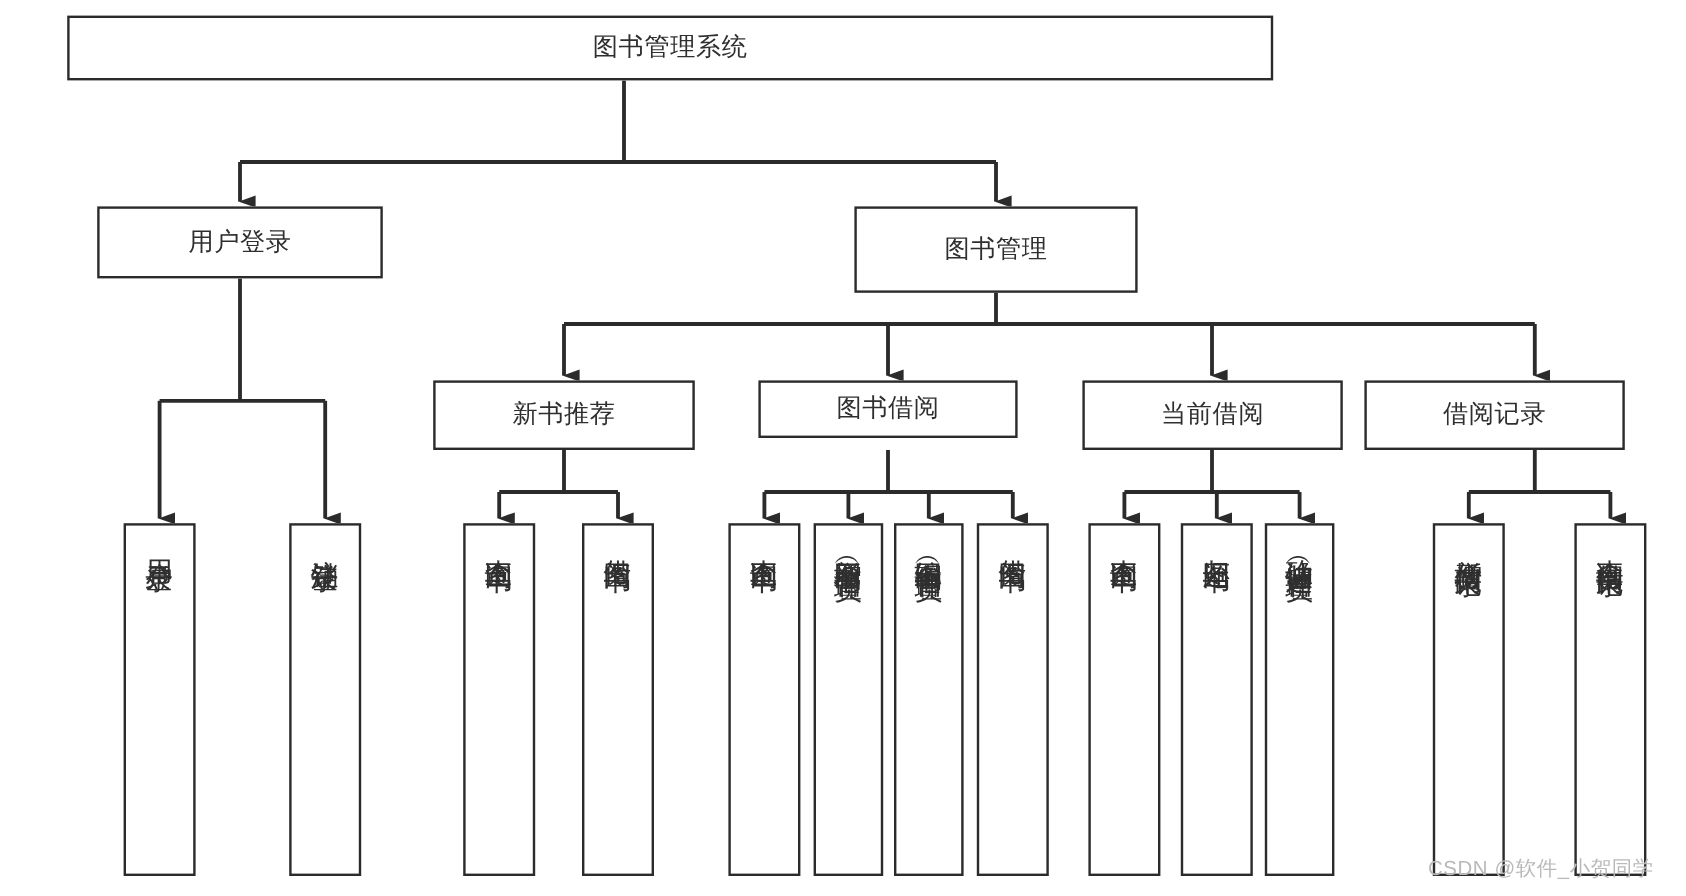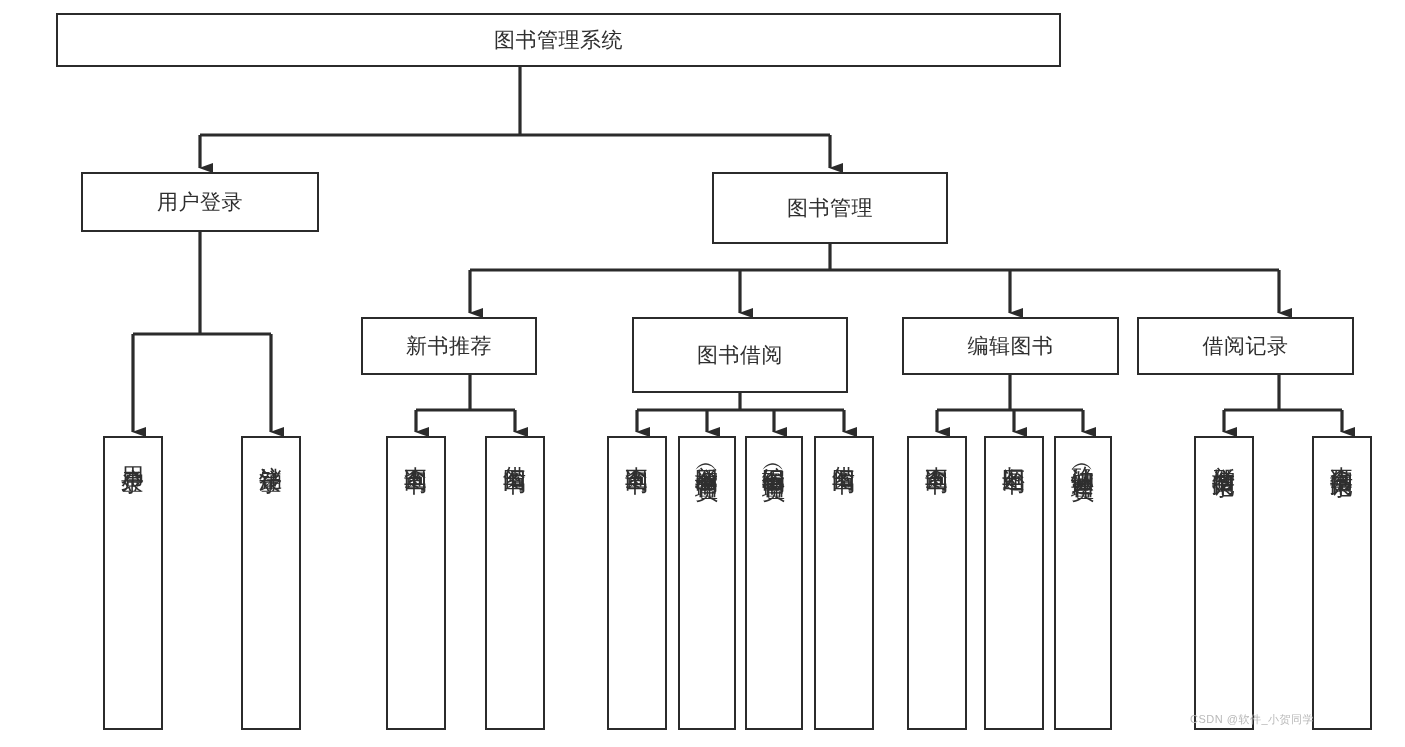--- a/index.html
+++ b/index.html
@@ -48,21 +48,21 @@
     writing-mode: vertical-rl;
     text-orientation: upright;
     font-size: 23px;
     line-height: 1.22;
     letter-spacing: 2px;
     white-space: nowrap;
   }
   .watermark {
     position: absolute;
     color: #b9b9b9;
-    font-size: 11px;
+    font-size: 17px;
     letter-spacing: 0.5px;
     white-space: nowrap;
     pointer-events: none;
   }
 </style>
 </head>
 <body>
 
 <div id="diagram-root">
 
@@ -121,28 +121,28 @@
     <span class="node-label">图书管理系统</span>
   </div>
 
   <div class="node horiz" style="left:81px; top:172px; width:238px; height:60px;">
     <span class="node-label">用户登录</span>
   </div>
   <div class="node horiz" style="left:712px; top:172px; width:236px; height:72px;">
     <span class="node-label">图书管理</span>
   </div>
 
-  <div class="node horiz" style="left:361px; top:317px; width:176px; height:58px;">
+  <div class="node horiz" style="left:361px; top:317px; width:218px; height:58px;">
     <span class="node-label">新书推荐</span>
   </div>
-  <div class="node horiz" style="left:632px; top:317px; width:216px; height:76px;">
+  <div class="node horiz" style="left:632px; top:317px; width:216px; height:48px;">
     <span class="node-label">图书借阅</span>
   </div>
   <div class="node horiz" style="left:902px; top:317px; width:217px; height:58px;">
-    <span class="node-label">编辑图书</span>
+    <span class="node-label">当前借阅</span>
   </div>
   <div class="node horiz" style="left:1137px; top:317px; width:217px; height:58px;">
     <span class="node-label">借阅记录</span>
   </div>
 
   <div class="node vert" style="left:103px; top:436px; width:60px; height:294px;">
     <span class="node-label">用户登录</span>
   </div>
   <div class="node vert" style="left:241px; top:436px; width:60px; height:294px;">
     <span class="node-label">注销登录</span>

